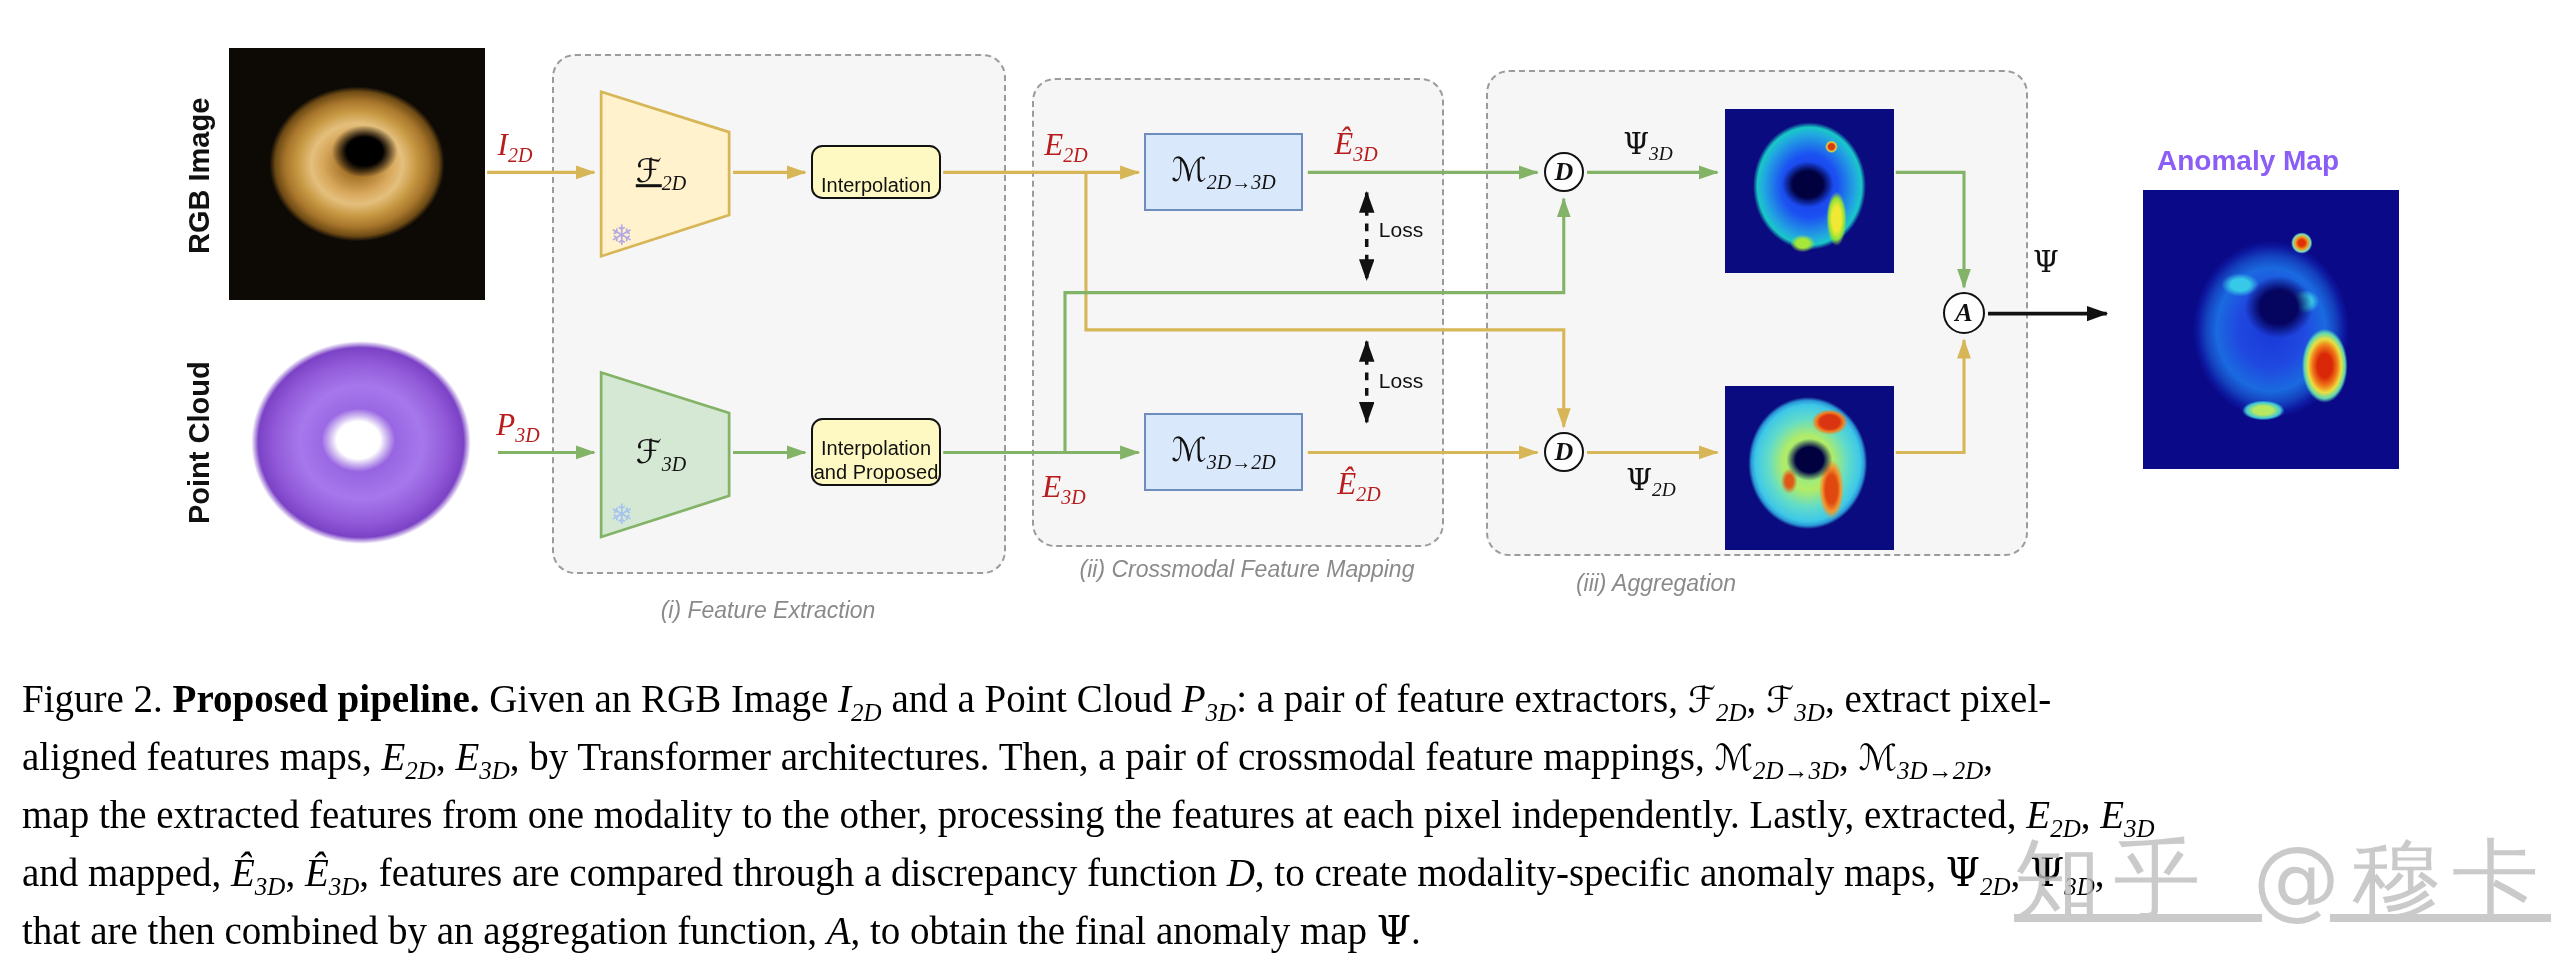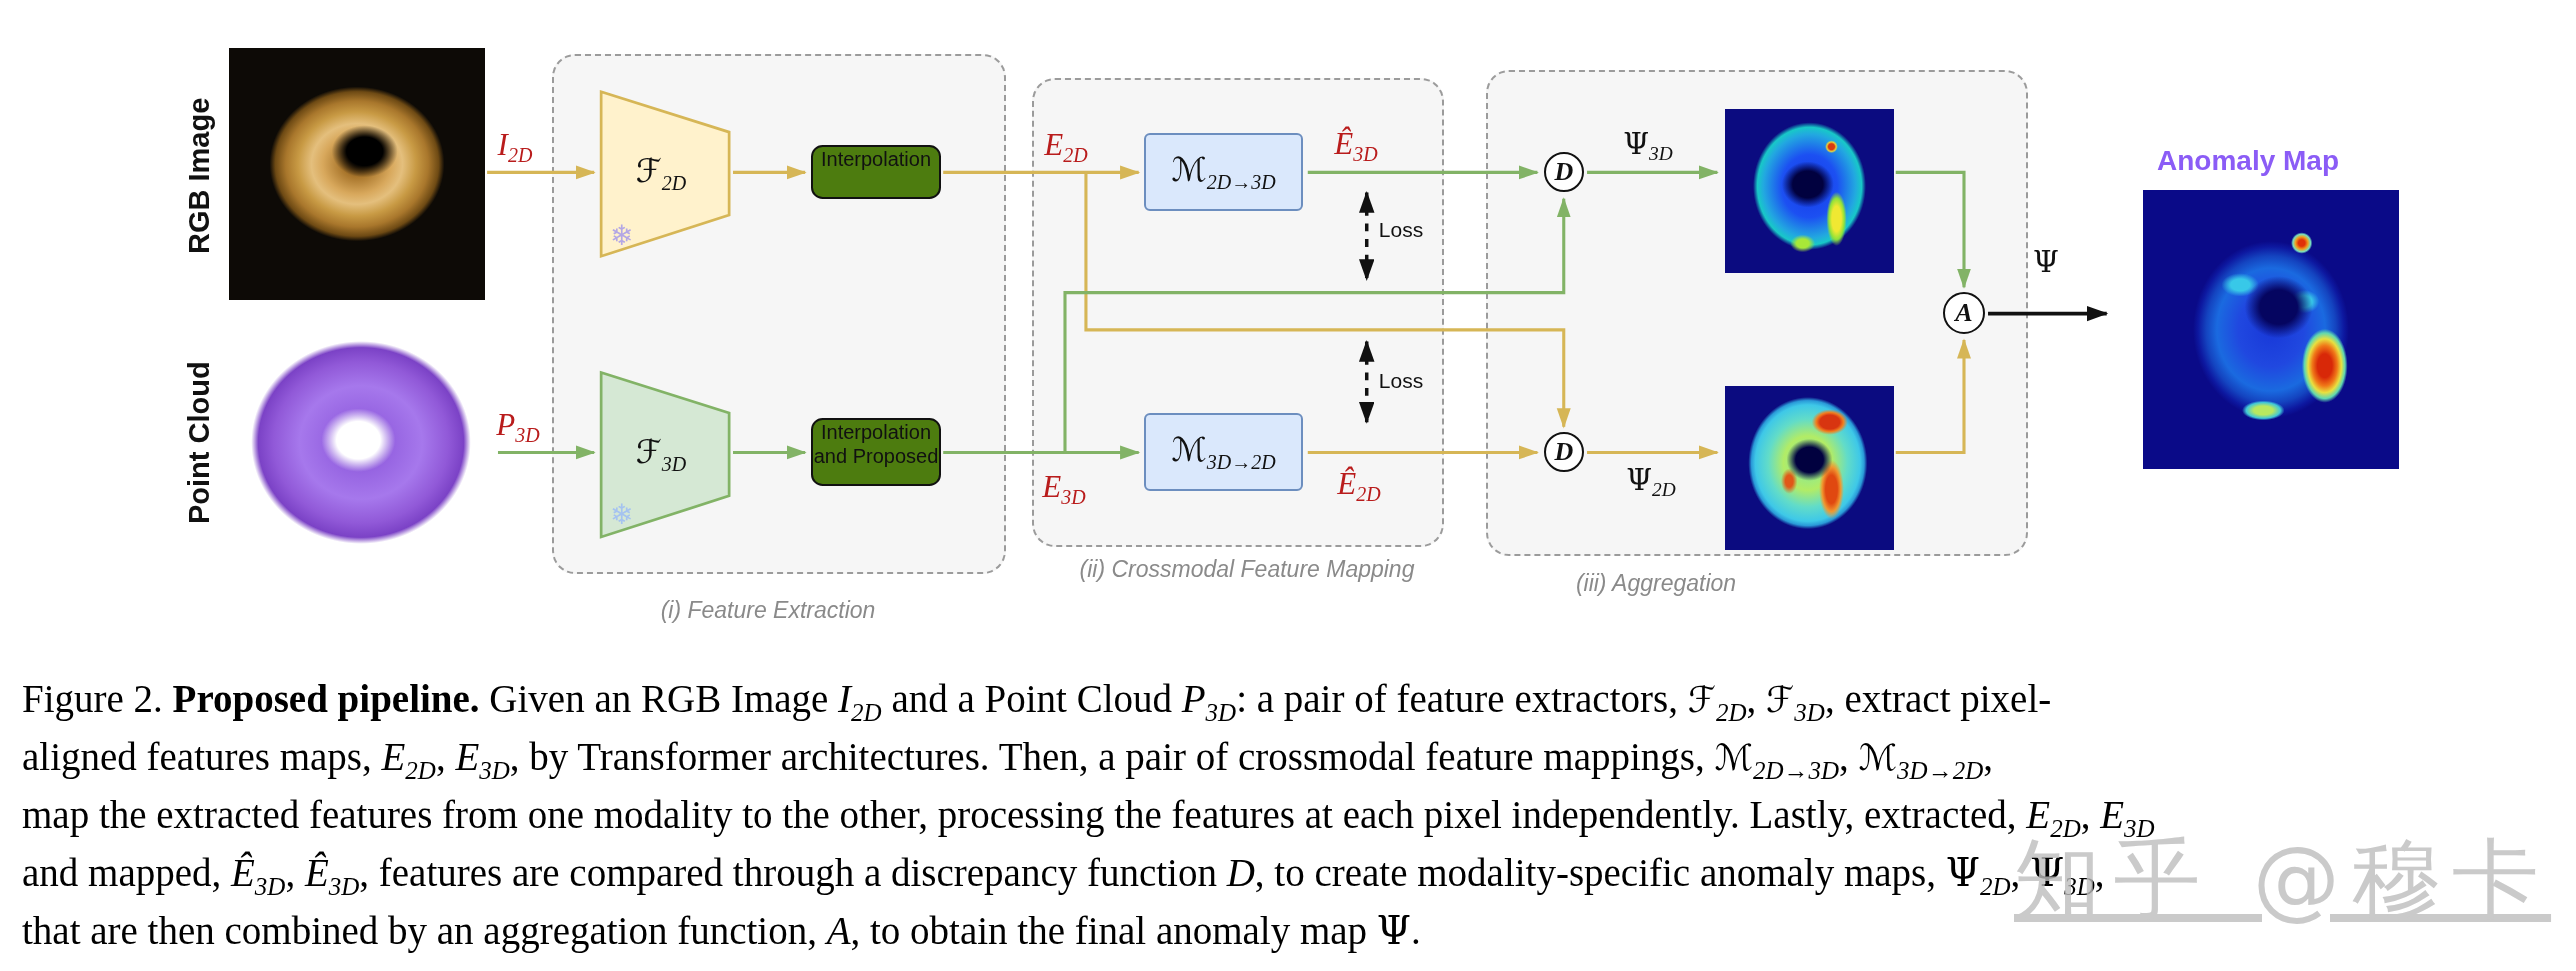--- a/index.html
+++ b/index.html
@@ -8,23 +8,23 @@
   #figure{position:absolute;inset:0;}
 
   
   .panel{position:absolute;border:2.3px dashed #9b9b9b;border-radius:23px;
          background:var(--panel-fill);z-index:1;}
 
   
   #wires{position:absolute;left:0;top:0;z-index:2;pointer-events:none;}
 
   
-  .node{position:absolute;z-index:3;box-sizing:border-box;border-radius:6px;}
-  .procbox{background:#4d7c0f;border:2.7px solid #111;border-radius:11.6px;
-           display:flex;flex-direction:column;align-items:center;justify-content:flex-start;
+  .node{position:absolute;z-index:3;box-sizing:border-box;}
+  .procbox{background:#fef9c3;border:2.7px solid #111;border-radius:11.6px;
+           display:flex;flex-direction:column;align-items:center;justify-content:flex-end;
            font-size:20px;font-weight:500;color:#111;line-height:24px;}
   .mapbox{background:var(--blue-fill);border:2.3px solid var(--blue-stroke);
           display:flex;align-items:center;justify-content:center;}
   .circlefn{background:#fff;border:2.7px solid #111;border-radius:50%;
             display:flex;align-items:center;justify-content:center;
             font:italic 600 26px "Liberation Serif",serif;color:#111;}
   .img{position:absolute;z-index:3;}
 
   
   .ctr{position:absolute;transform:translate(-50%,-50%);z-index:4;white-space:nowrap;}
@@ -140,21 +140,21 @@
     <path d="M2563,404 H2716" stroke="#111" stroke-width="5" fill="none" marker-end="url(#ah-k)"></path>
     <path d="M1762,248 V360" stroke="#111" stroke-width="4.5" fill="none" stroke-dasharray="10 10" marker-start="url(#ah-k2)" marker-end="url(#ah-k)"></path>
     <path d="M1762,440 V544" stroke="#111" stroke-width="4.5" fill="none" stroke-dasharray="10 10" marker-start="url(#ah-k2)" marker-end="url(#ah-k)"></path>
   </svg>
 
   <div class="vlabel" style="left:183px;top:48px;height:256px;">RGB Image</div>
   <div class="img" id="rgb-img" style="left:229px;top:48px;width:256px;height:252px;"></div>
   <div class="vlabel" style="left:183px;top:326px;height:233px;">Point Cloud</div>
   <div class="img" id="pc-img" style="left:229px;top:326px;width:264px;height:233px;"></div>
 
-  <div class="ctr scrlbl" style="left:661px;top:173px;">
+  <div class="ctr scrlbl" style="left:661px;top:173px;text-decoration:underline;">
     <span>ℱ</span><sub>2D</sub></div>
   <span class="snow" style="left:610px;top:219px;color:#b4a7e5;">❄</span>
   <div class="ctr scrlbl" style="left:661px;top:454px;">
     <span>ℱ</span><sub>3D</sub></div>
   <span class="snow" style="left:610px;top:498px;color:#a5c3f0;">❄</span>
 
   <div class="node procbox" style="left:811px;top:145px;width:130px;height:54px;">
     <span>Interpolation</span>
     </div>
   <div class="node procbox" style="left:811px;top:418px;width:130px;height:68px;">

